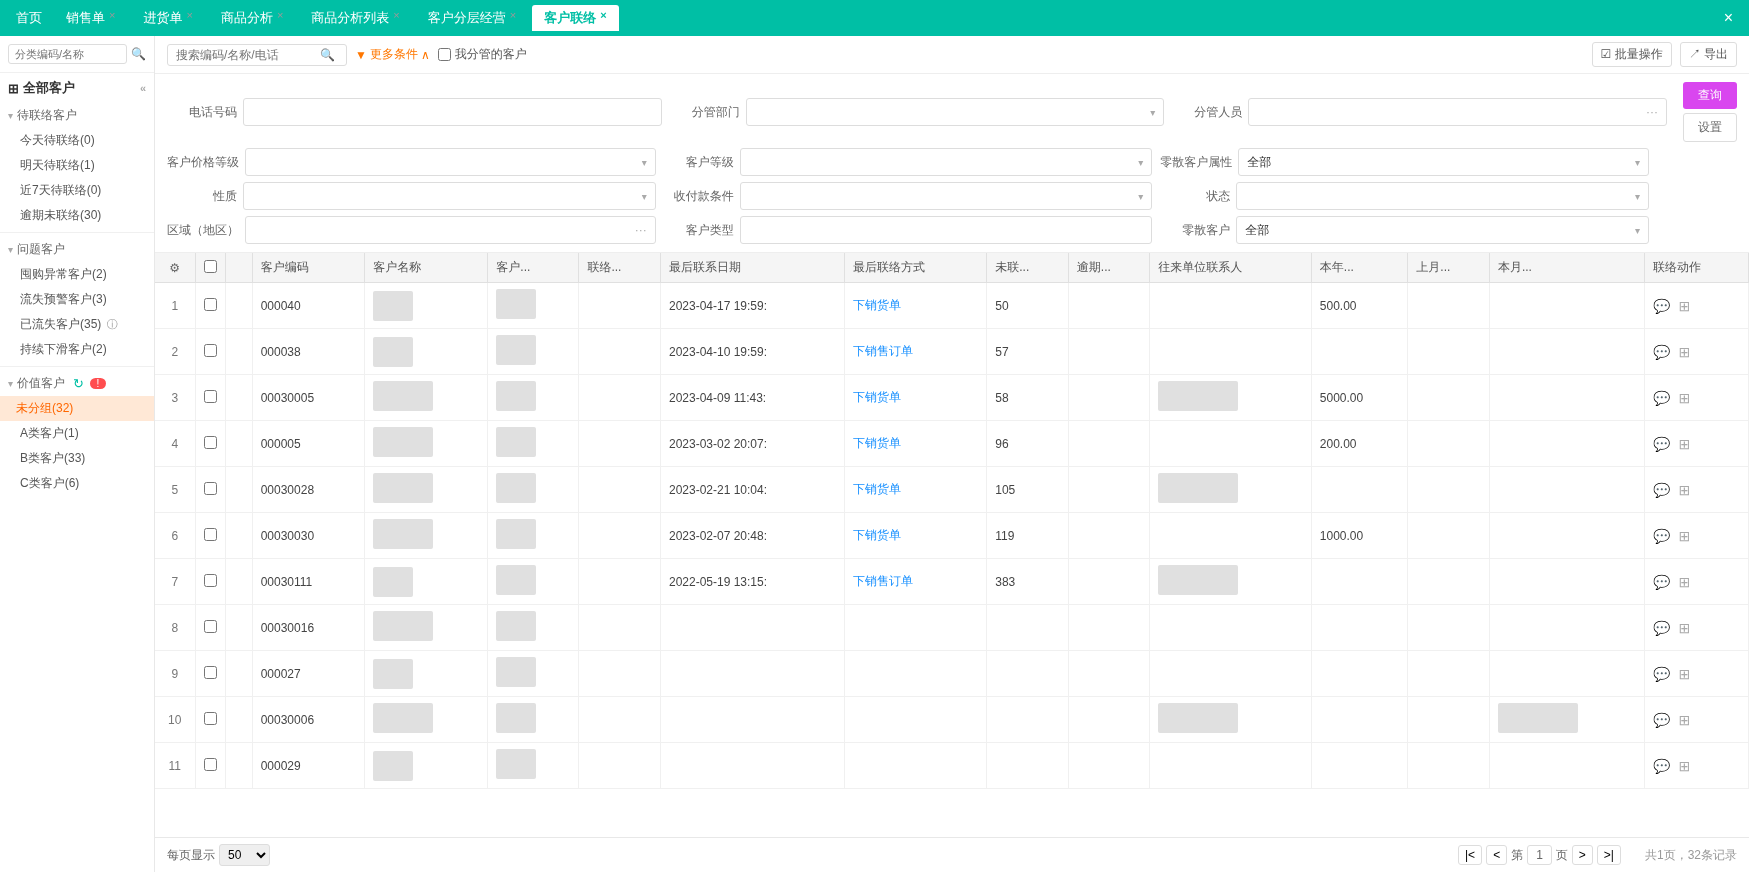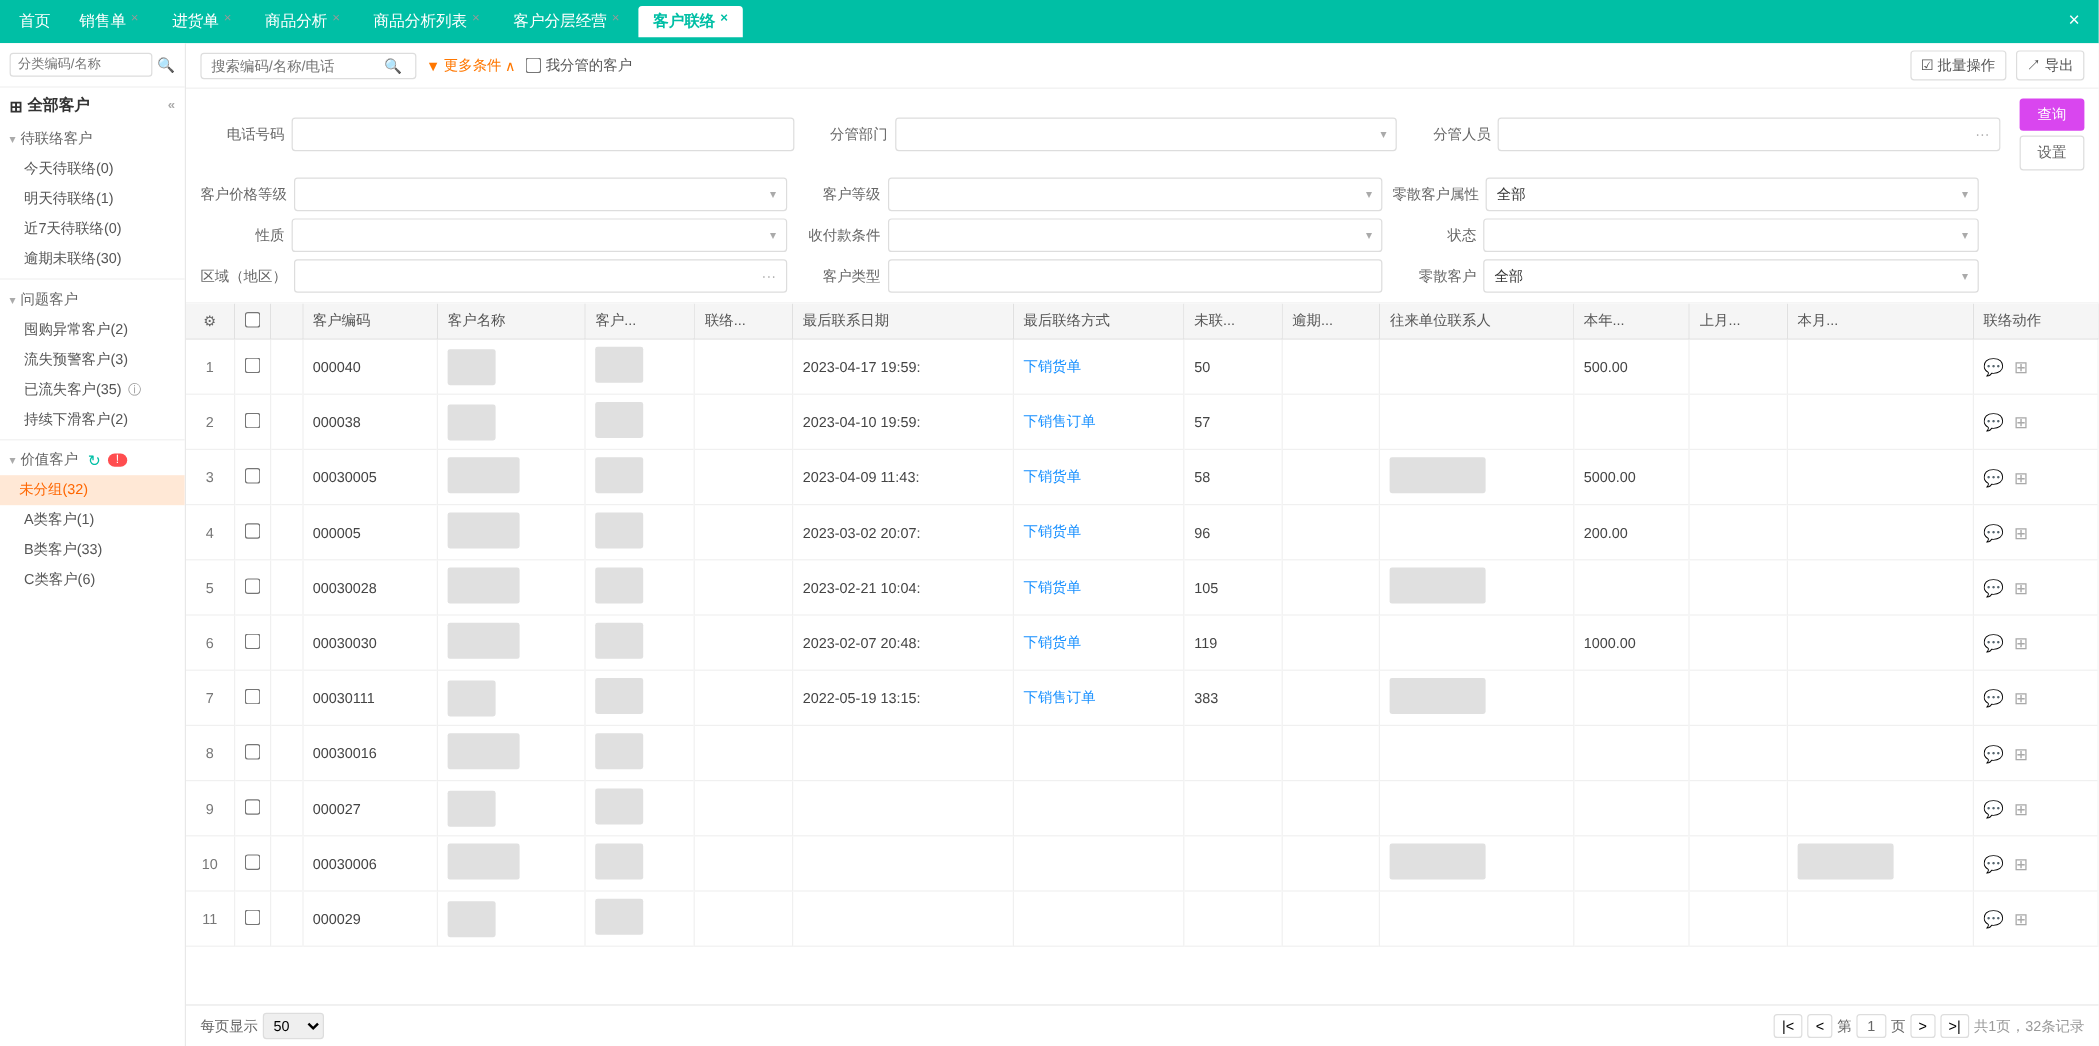--- a/index.html
+++ b/index.html
@@ -269,21 +269,21 @@
       font-size: 14px;
     }
 
     
     .table-footer {
       background: #fff;
       border-top: 1px solid #e8e8e8;
       padding: 6px 12px;
       display: flex;
       align-items: center;
-      gap: 4px;
+      gap: 24px;
       font-size: 12px;
       color: #666;
     }
     .footer-page-size {
       display: flex;
       align-items: center;
       gap: 4px;
     }
     .footer-page-size select {
       border: 1px solid #ddd;

